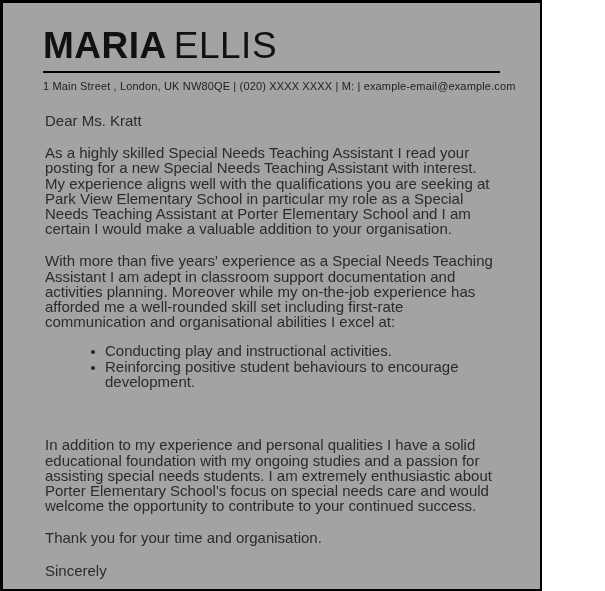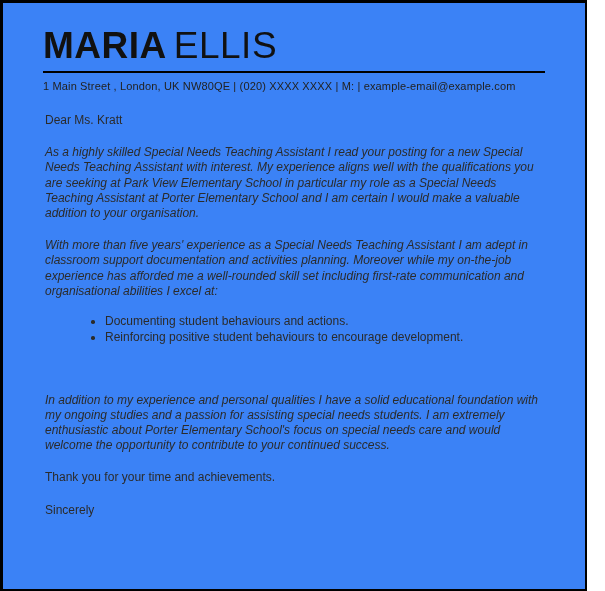--- a/index.html
+++ b/index.html
@@ -5,24 +5,24 @@
   html, body {
     margin: 0;
     padding: 0;
     background: #ffffff;
   }
   body {
     font-family: "Liberation Sans", sans-serif;
   }
   .page {
     position: relative;
-    width: 587px;
+    width: 542px;
     height: 591px;
     box-sizing: border-box;
-    background: #3b82f6;
+    background: #a3a3a3;
     border-top: 3px solid #000000;
     border-left: 3px solid #000000;
     border-right: 2px solid #000000;
     border-bottom: 2px solid #000000;
     overflow: hidden;
   }
   .inner {
     padding: 18px 40px 0 40px;
   }
 
@@ -56,30 +56,29 @@
     font-size: 11px;
     color: #222222;
     letter-spacing: 0.15px;
     white-space: nowrap;
   }
 
   
   .letter-body {
     margin-top: 21px;
     color: #2b2b2b;
-    font-size: 12px;
+    font-size: 15px;
     line-height: 15.2px;
   }
   .salutation {
     margin: 0 0 17px 2px;
   }
   .para {
     margin: 0 0 17px 2px;
     text-align: left;
-    font-style: italic;
   }
   .para.tight {
     margin-bottom: 15px;
   }
   .bullets {
     list-style: none;
     margin: 6px 0 18px 0;
     padding: 0 0 0 48px;
   }
   .bullets li {
@@ -124,26 +123,26 @@
 
     <div class="letter-body">
 
       <p class="salutation">Dear Ms. Kratt</p>
 
       <p class="para">As a highly skilled Special Needs Teaching Assistant I read your posting for a new Special Needs Teaching Assistant with interest. My experience aligns well with the qualifications you are seeking at Park View Elementary School in particular my role as a Special Needs Teaching Assistant at Porter Elementary School and I am certain I would make a valuable addition to your organisation.</p>
 
       <p class="para tight">With more than five years' experience as a Special Needs Teaching Assistant I am adept in classroom support documentation and activities planning. Moreover while my on-the-job experience has afforded me a well-rounded skill set including first-rate communication and organisational abilities I excel at:</p>
 
       <ul class="bullets">
-        <li>Documenting student behaviours and actions.</li>
+        <li>Conducting play and instructional activities.</li>
         <li>Reinforcing positive student behaviours to encourage development.</li>
       </ul>
 
       <p class="para gap-before-closing">In addition to my experience and personal qualities I have a solid educational foundation with my ongoing studies and a passion for assisting special needs students. I am extremely enthusiastic about Porter Elementary School's focus on special needs care and would welcome the opportunity to contribute to your continued success.</p>
 
 
-      <p class="closing">Thank you for your time and achievements.</p>
+      <p class="closing">Thank you for your time and organisation.</p>
 
       <p class="signoff">Sincerely</p>
 
     </div>
   </div>
 </div>
 
 </body></html>

